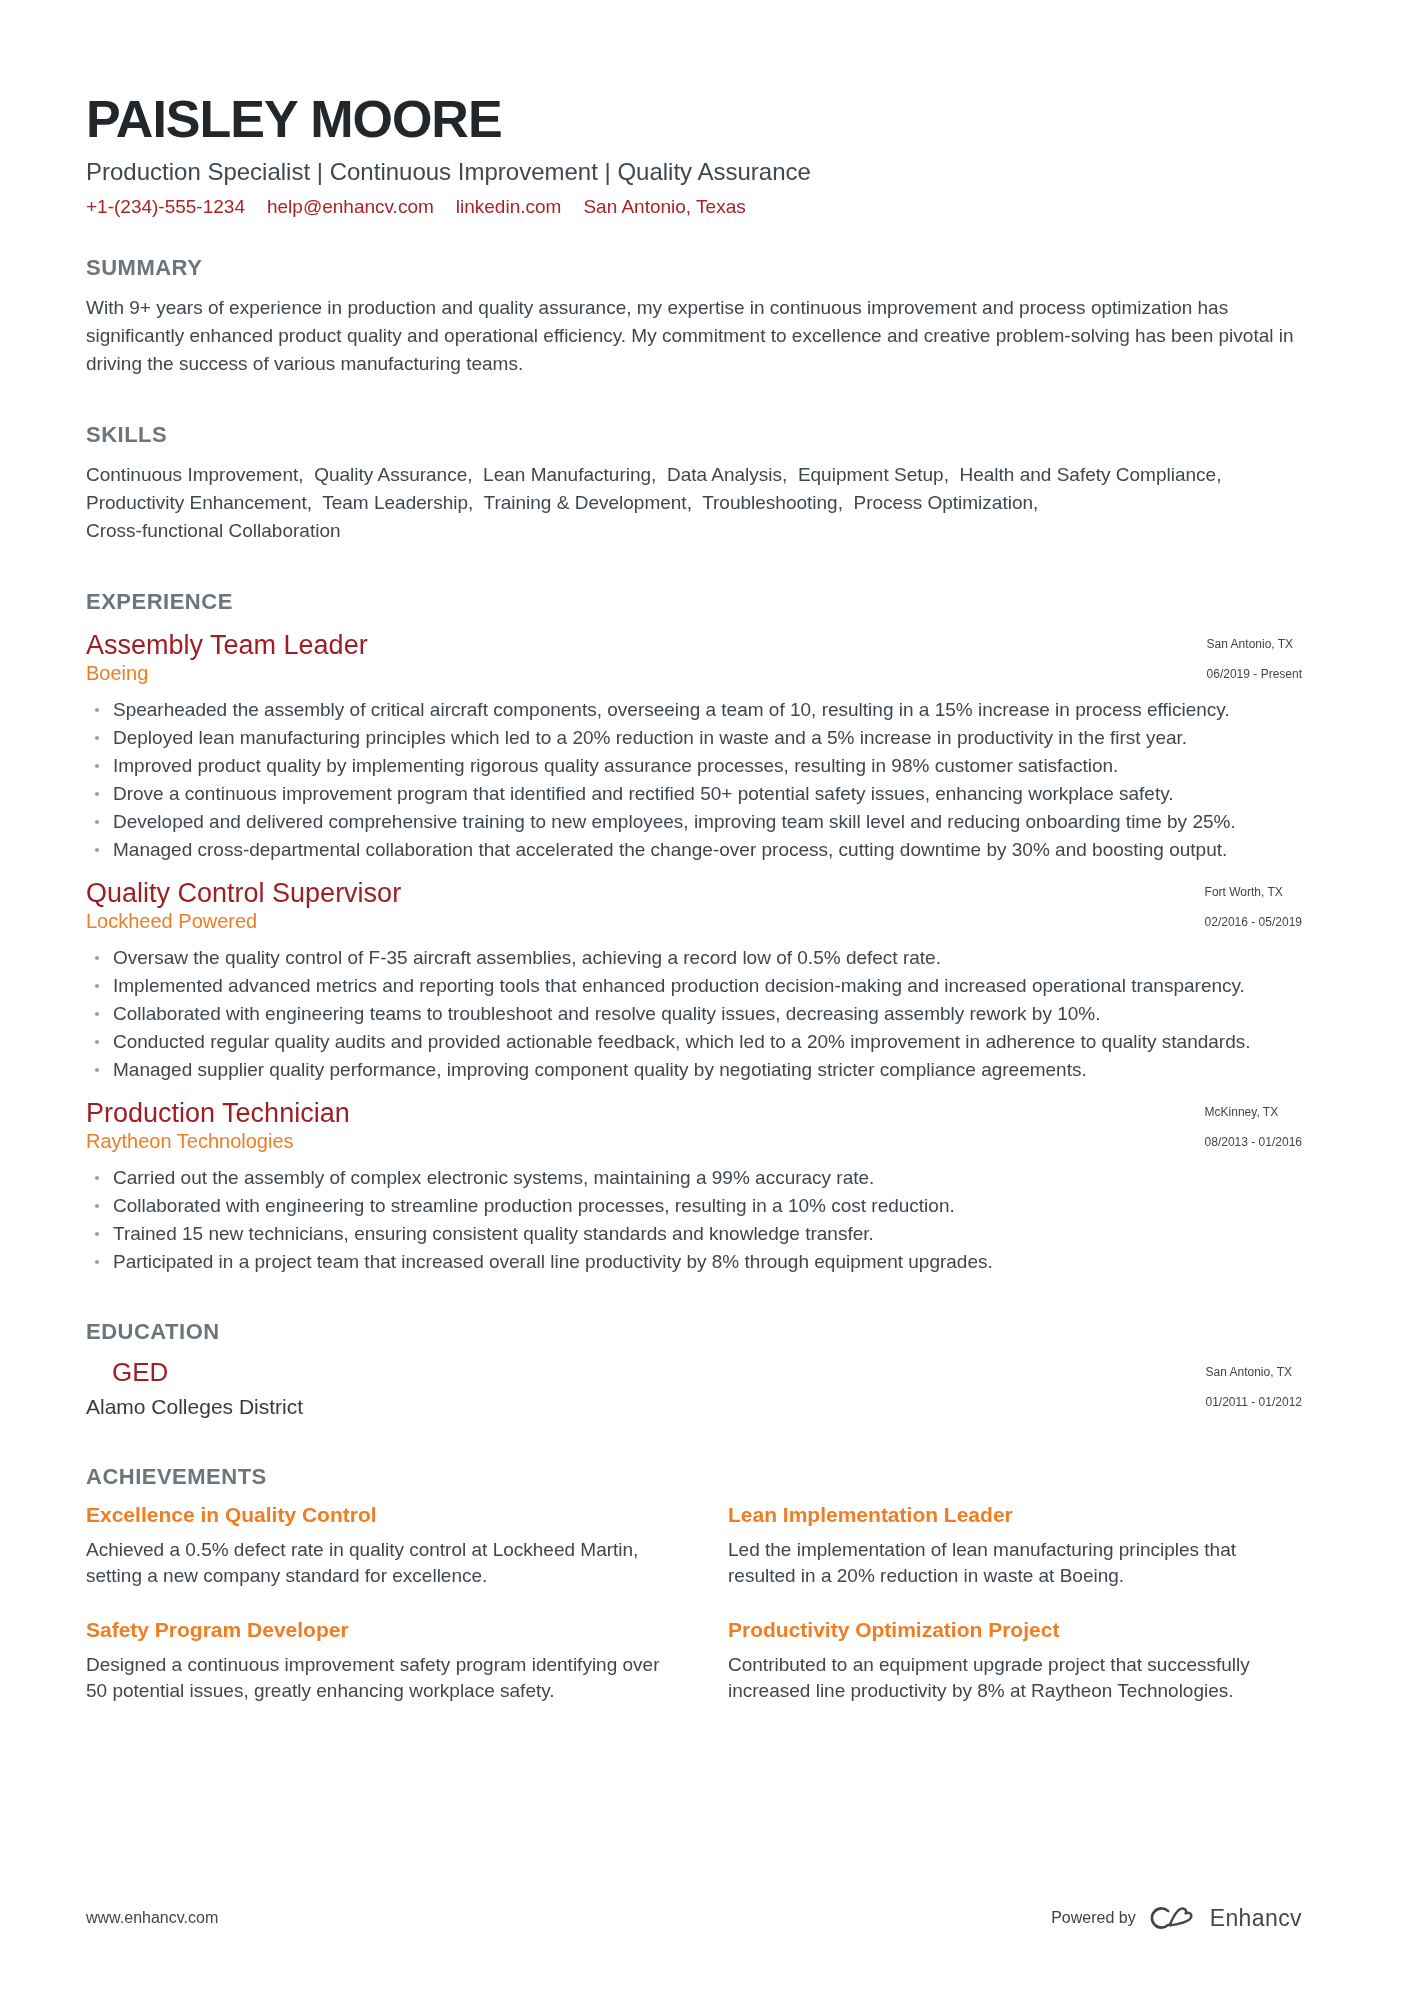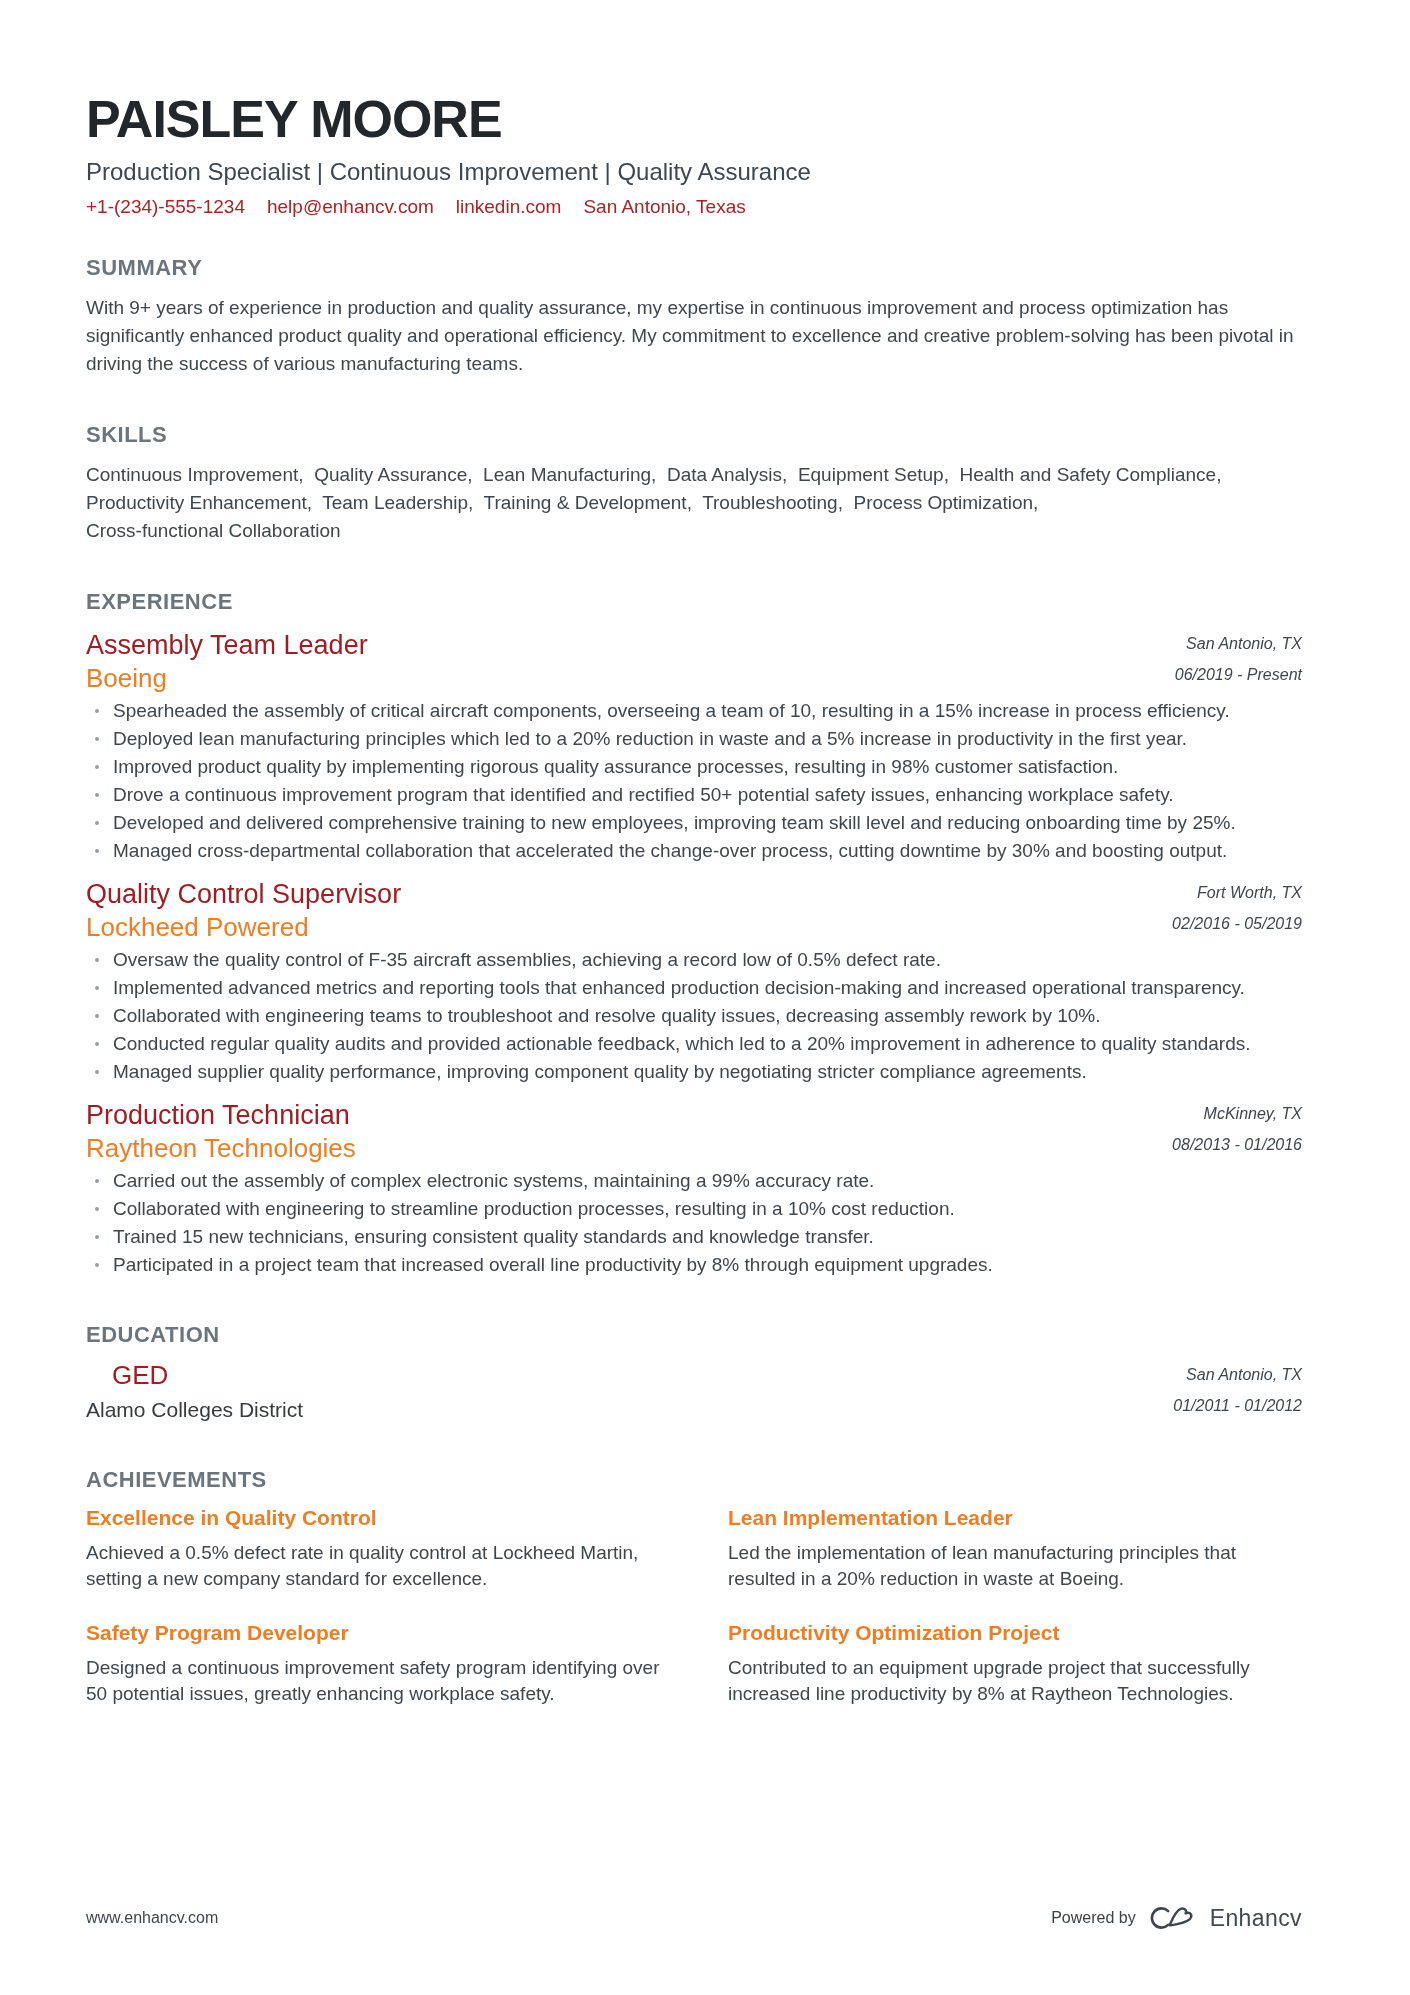--- a/index.html
+++ b/index.html
@@ -62,26 +62,25 @@
   .job { margin-top: 14px; }
   .job:first-of-type { margin-top: 12px; }
   .job-header { display: flex; justify-content: space-between; align-items: flex-start; }
   .job-title {
     font-size: 27px;
     font-weight: 400;
     color: #9e1e23;
     line-height: 32px;
   }
   .job-company {
-    margin-top: 5px;
-    font-size: 26px;
+    font-size: 20px;
     color: #ef7d22;
     line-height: 25px;
   }
-  .job-meta { text-align: right; font-size: 16px; color: #3d464e; font-style: italic; }
+  .job-meta { text-align: left; font-size: 12px; color: #3d464e; }
   .job-meta .meta-location { line-height: 30px; }
   .job-meta .meta-dates { line-height: 31px; }
   ul.bullets { margin-top: 7px; list-style: none; }
   ul.bullets li {
     position: relative;
     padding-left: 27px;
     font-size: 19px;
     line-height: 26px;
     color: #3f474e;
     margin-bottom: 2px;

